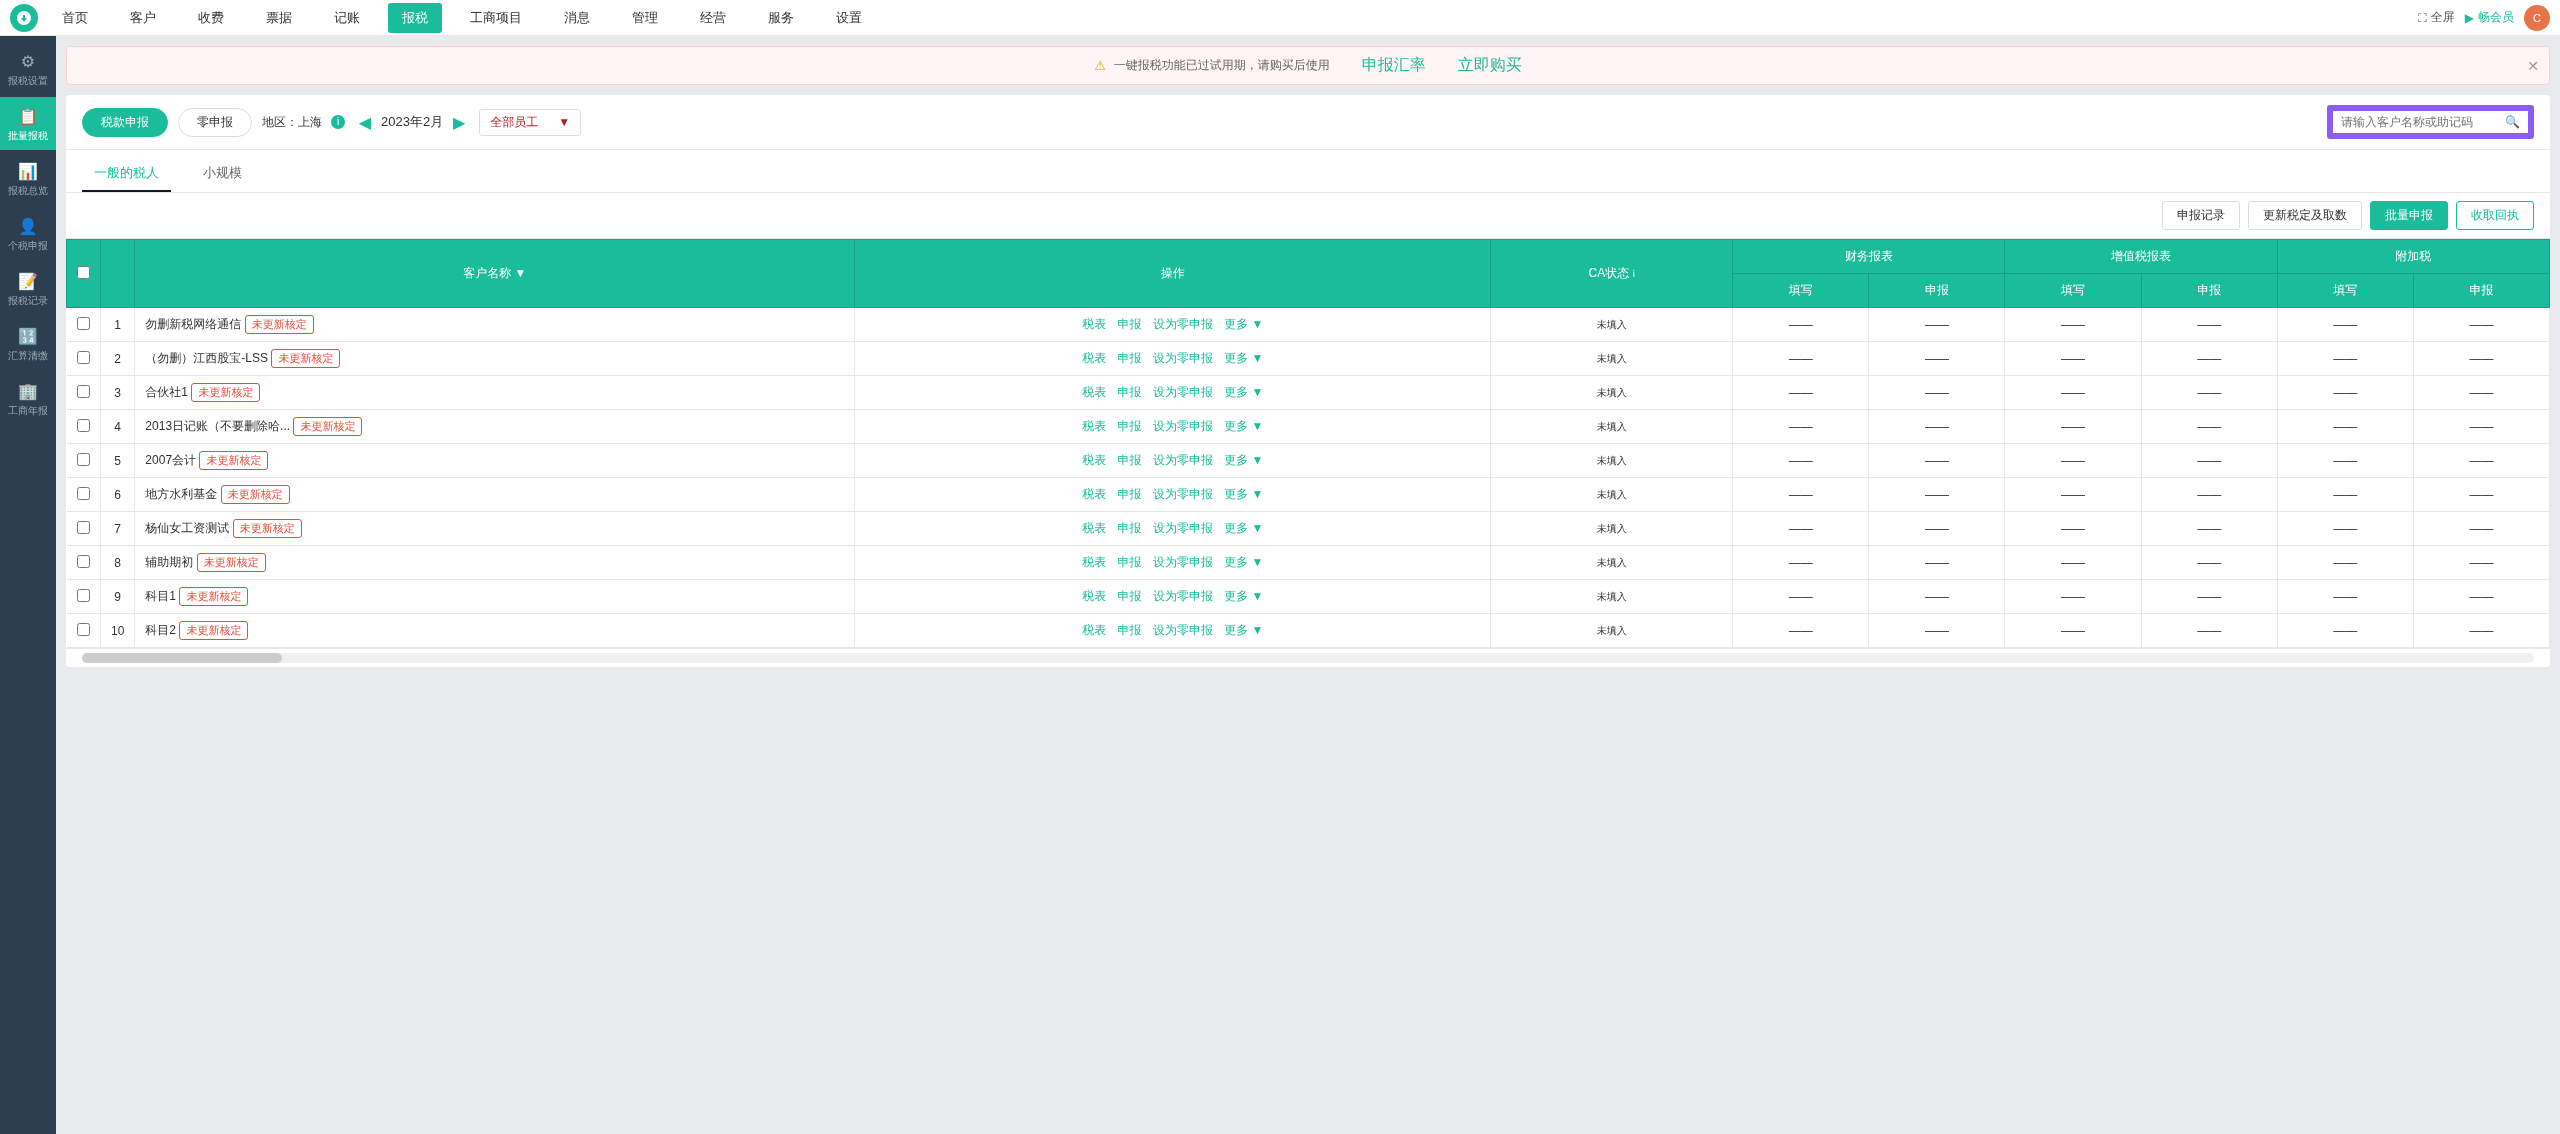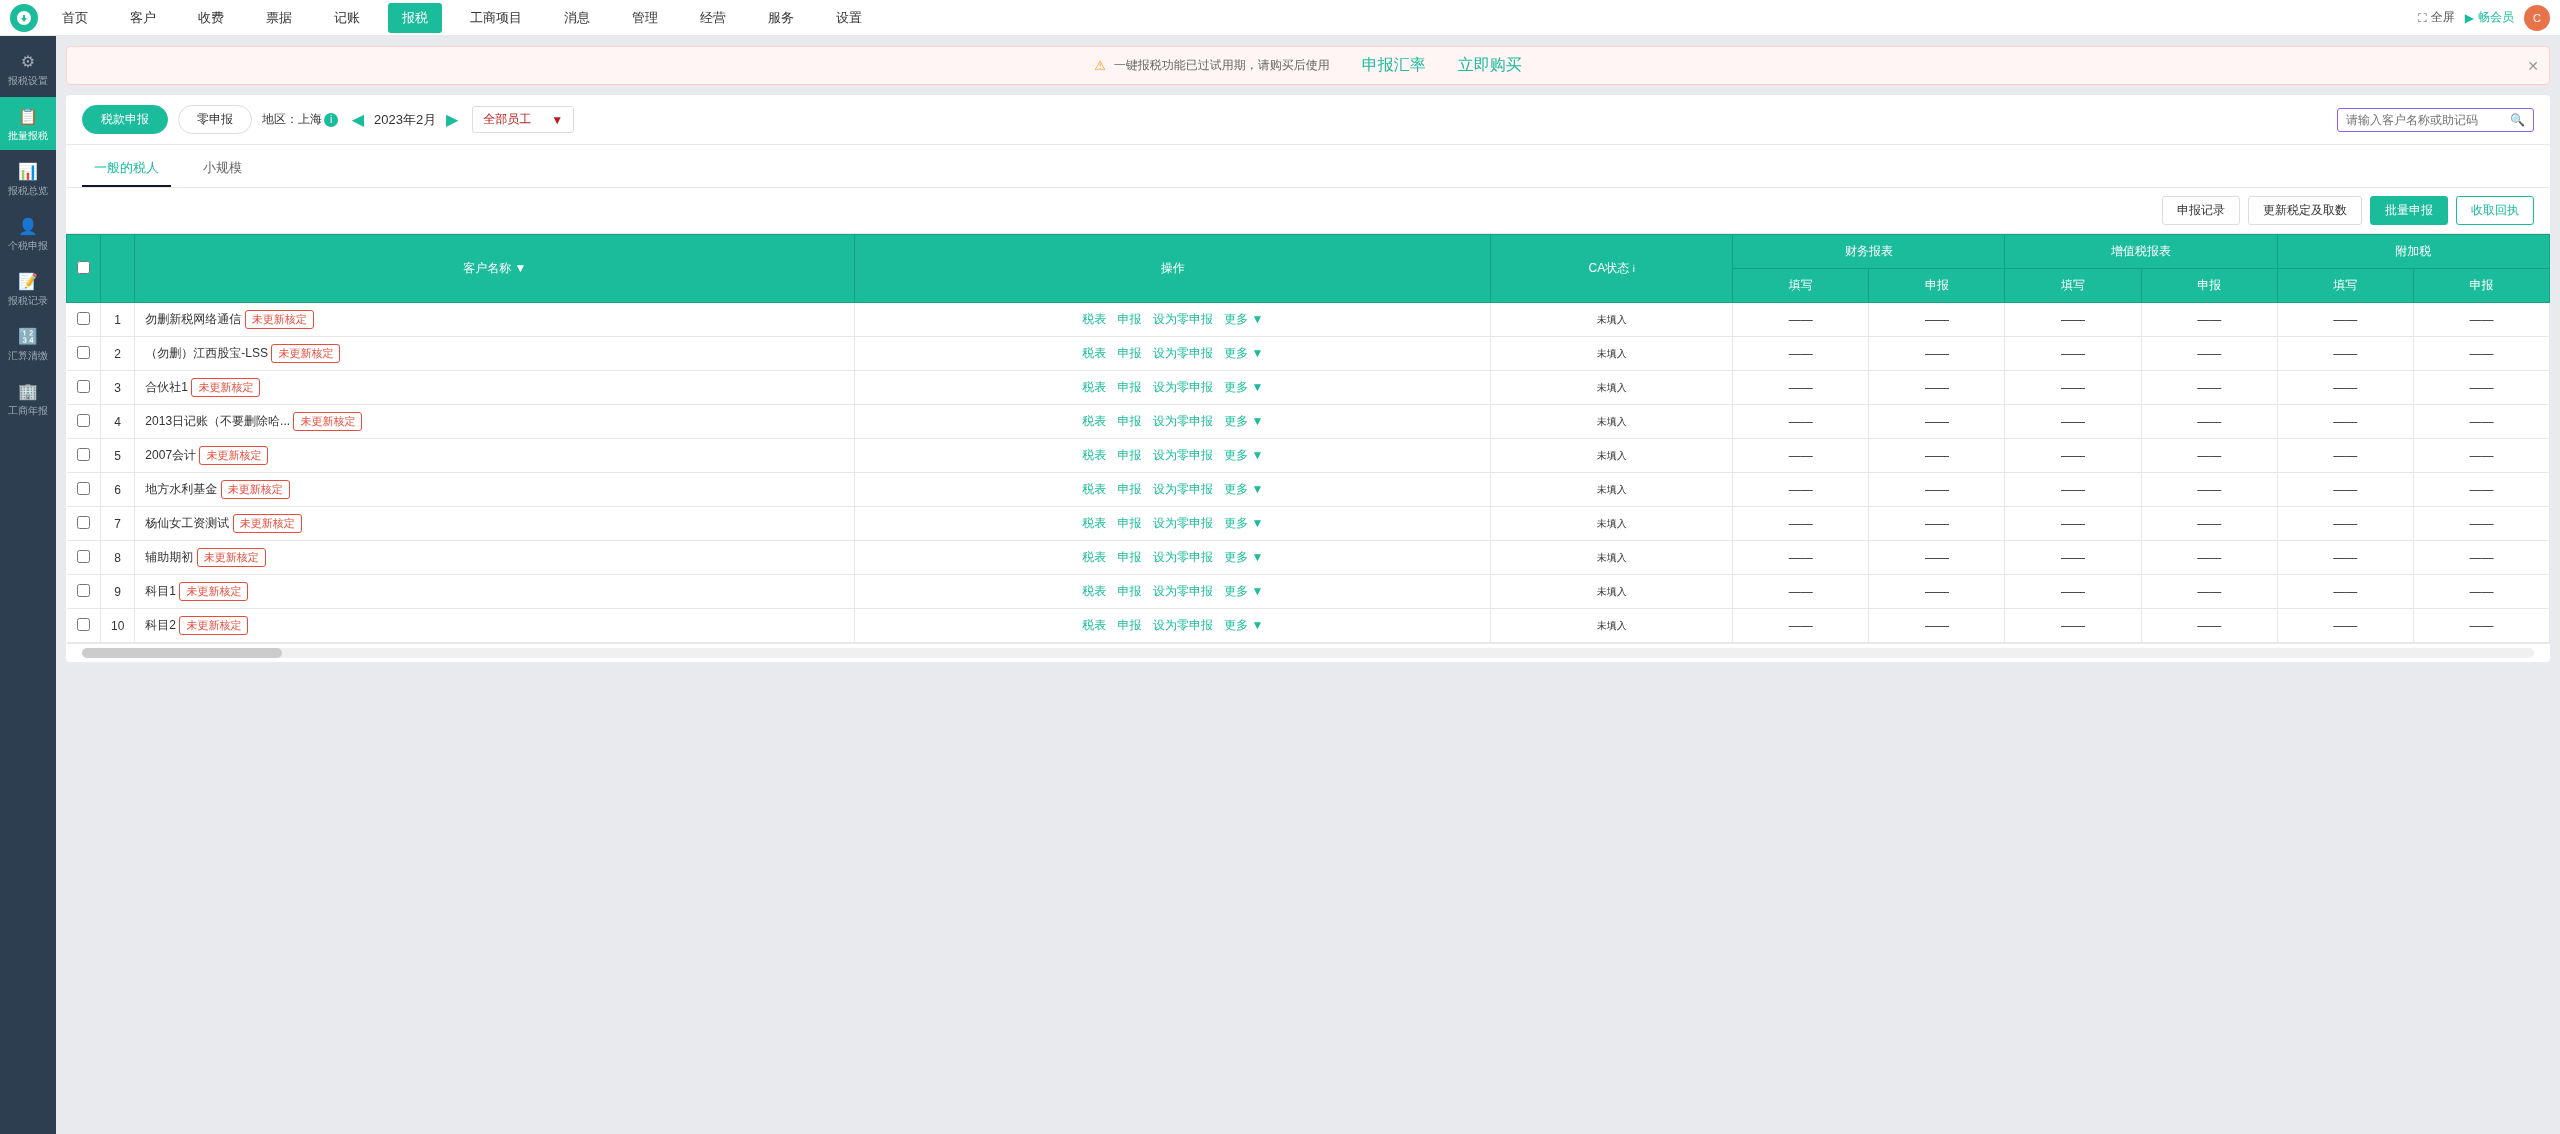--- a/index.html
+++ b/index.html
@@ -167,21 +167,21 @@
       color: #333;
     }
     .tab-btn.active {
       background: #1abc9c;
       color: #fff;
       border-color: #1abc9c;
     }
     .region-selector {
       display: flex;
       align-items: center;
-      gap: 2px;
+      gap: 9px;
       font-size: 12px;
       color: #333;
     }
     .date-nav {
       display: flex;
       align-items: center;
       gap: 6px;
     }
     .date-nav-btn {
       width: 20px;
@@ -203,21 +203,21 @@
       padding: 4px 10px;
       border: 1px solid #ddd;
       border-radius: 3px;
       cursor: pointer;
       font-size: 12px;
       color: #b91c1c;
     }
     .search-box {
       display: flex;
       align-items: center;
-      border: 1px solid #8b5cf6;
+      border: 6px solid #8b5cf6;
       border-radius: 3px;
       padding: 4px 8px;
       gap: 4px;
       margin-left: auto;
     }
     .search-input {
       border: none;
       outline: none;
       font-size: 12px;
       width: 160px;

